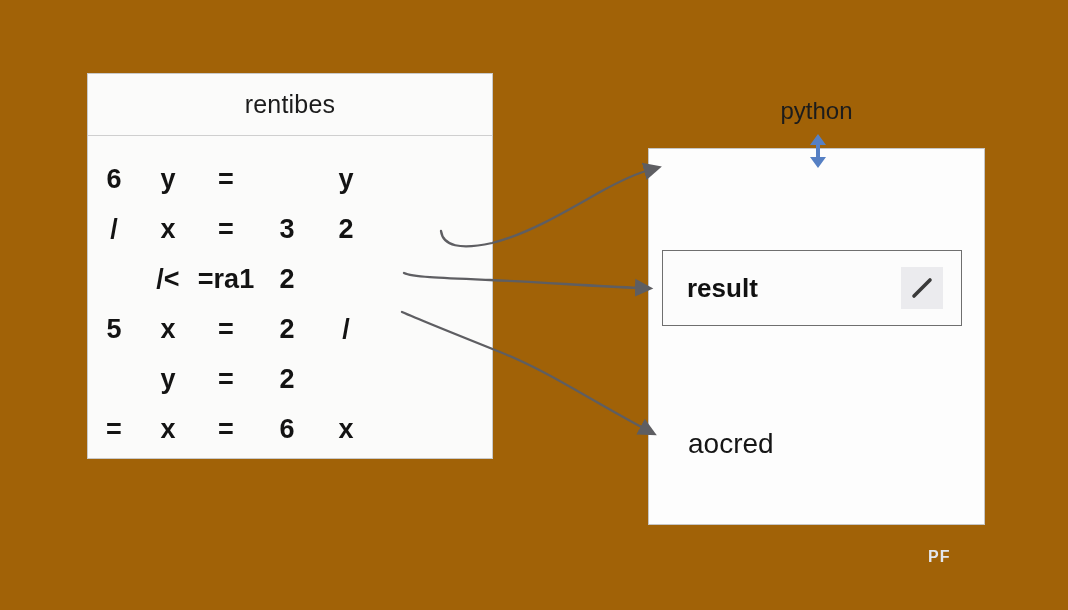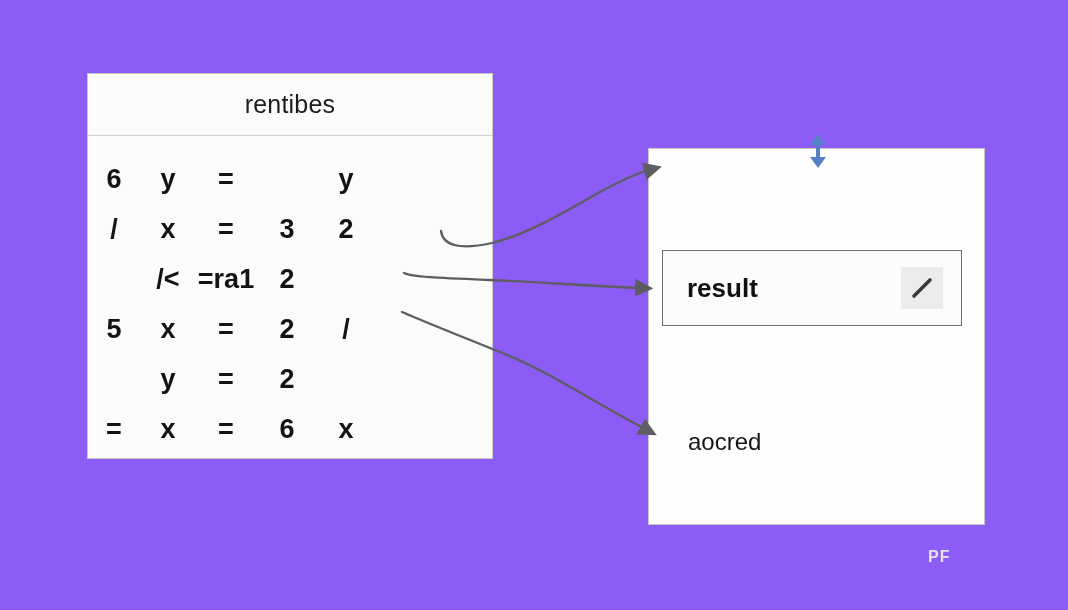--- a/index.html
+++ b/index.html
@@ -4,21 +4,21 @@
 <style>
   html, body {
     margin: 0;
     padding: 0;
     background: #ffffff;
   }
   #canvas {
     position: relative;
     width: 1068px;
     height: 610px;
-    background: #8b5cf6;
+    background: #a16207;
     overflow: hidden;
     font-family: "Liberation Sans", sans-serif;
   }
 
   
   #code-panel {
     position: absolute;
     left: 87px;
     top: 73px;
     width: 406px;
@@ -126,21 +126,21 @@
     height: 42px;
     background: #ebebee;
     display: flex;
     align-items: center;
     justify-content: center;
   }
   #aocred-label {
     position: absolute;
     left: 687px;
     top: 427px;
-    font-size: 24px;
+    font-size: 28px;
     color: #151515;
   }
 
   #watermark {
     position: absolute;
     left: 928px;
     top: 548px;
     font-size: 16px;
     font-weight: bold;
     letter-spacing: 1px;
@@ -211,20 +211,21 @@
         <span class="col c0">=</span>
         <span class="col c1">x</span>
         <span class="col c2">=</span>
         <span class="col c3">6</span>
         <span class="col c4">x</span>
       </div>
 
     </div>
   </div>
 
+  <div id="python-label">python</div>
 
   <div id="python-panel">
     <div id="aocred-label" style="position:absolute;left:39px;top:279px;">aocred</div>
   </div>
 
   <div id="result-box">
     <span id="result-label">result</span>
     <span id="result-action-button">
       <svg width="30" height="30" viewBox="0 0 30 30" aria-hidden="true">
         <line x1="7" y1="23" x2="23" y2="7" stroke="#3a3a3a" stroke-width="3.6" stroke-linecap="round"></line>

